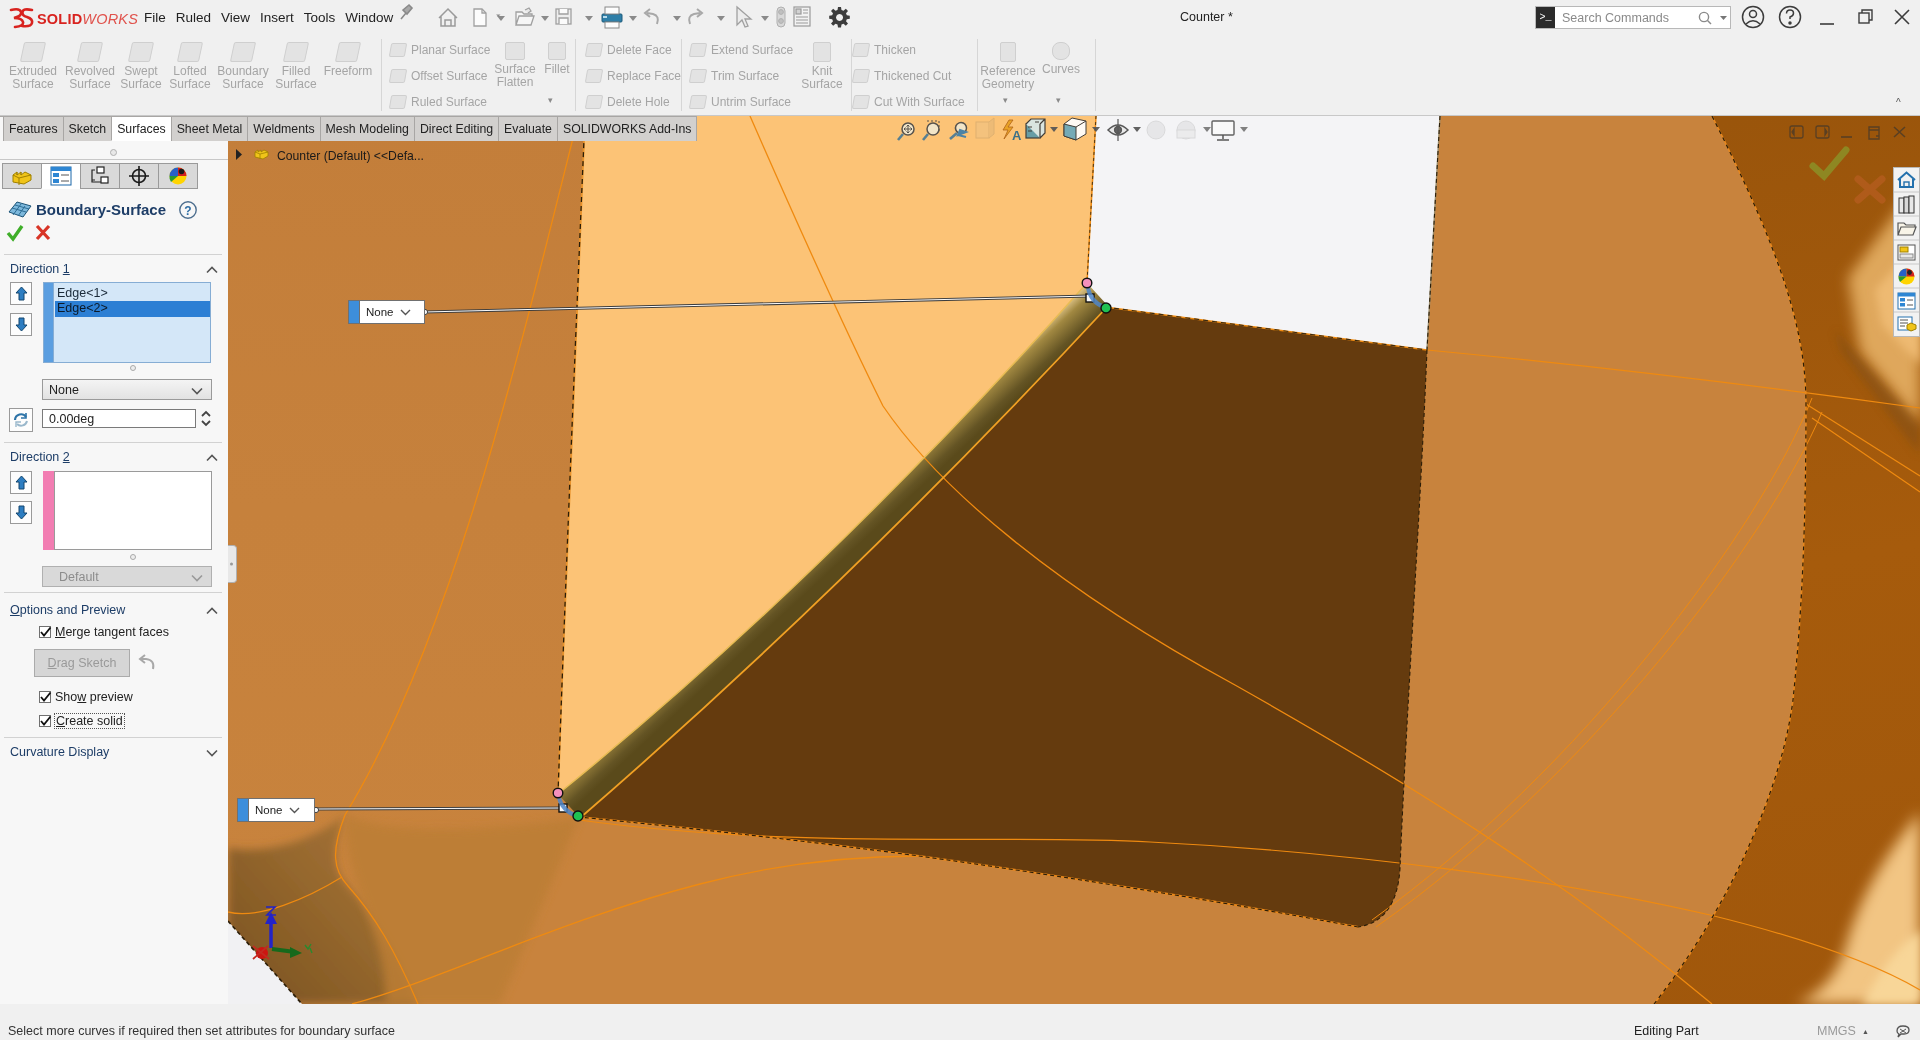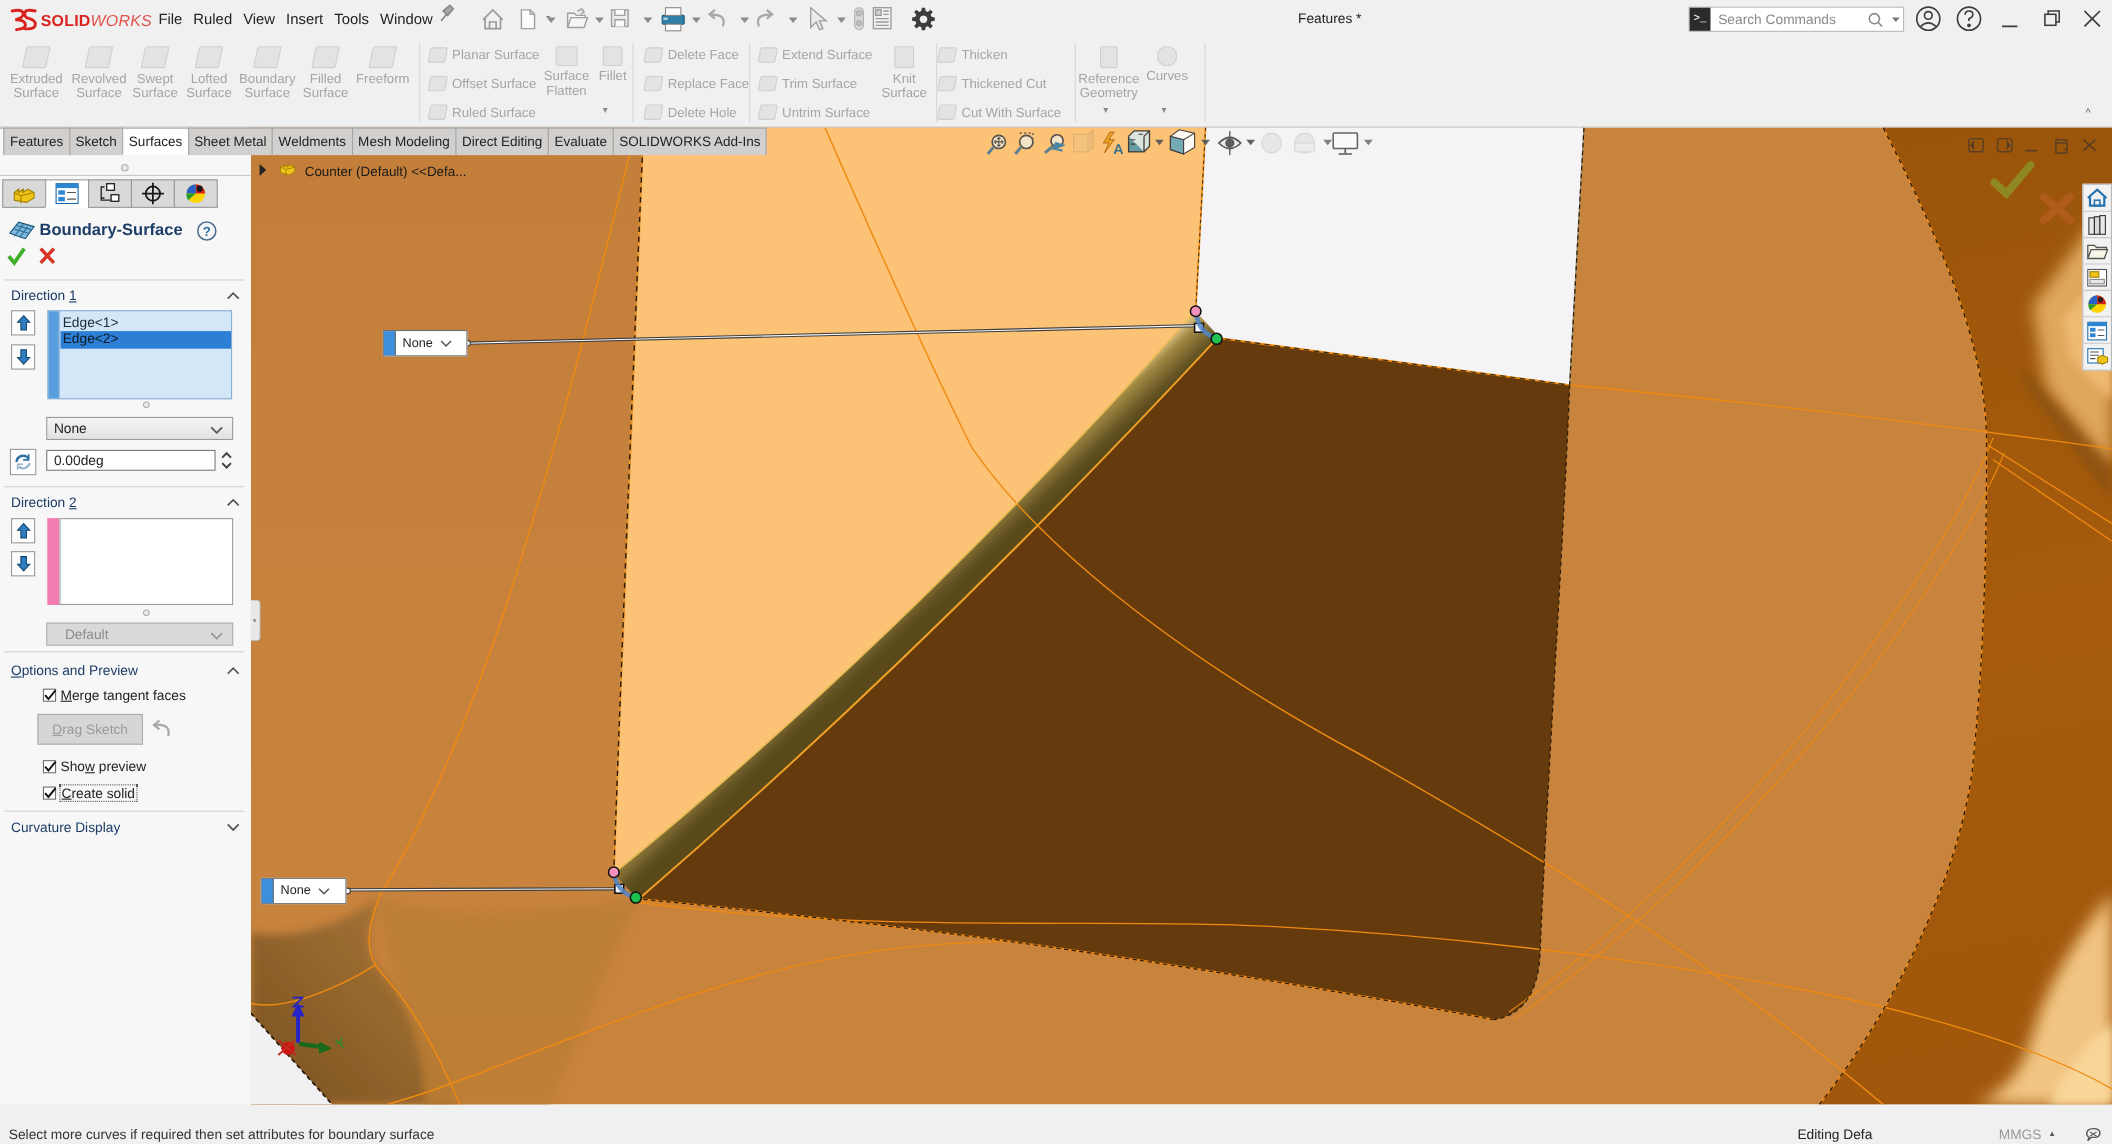--- a/index.html
+++ b/index.html
@@ -124,21 +124,21 @@
           <path d="M306 4 l4 5 4-5z"></path>
           <path d="M410 4 l4 5 4-5z"></path>
         </g>
       </svg>
 <div style="position:absolute;left:475px;top:13;width:0"></div>
 <svg width="300" height="16" style="position:absolute;left:490px;top:10">
         <g fill="#8a8a8a">
           <path d="M6 4 l4 4 -4 4 z" transform="translate(0,-2) rotate(90 8 8) scale(.55) translate(6,6)"></path>
         </g>
       </svg>
-<div id="title">Features *</div>
+<div id="title">Counter *</div>
 <div id="searchbox">
         <div class="term">&gt;_</div>
         <div class="stext">Search Commands</div>
 <svg width="34" height="16" viewBox="0 0 34 16">
           <circle cx="8" cy="7" r="4.6" fill="none" stroke="#8a8a8a" stroke-width="1.4"></circle>
           <path d="M11.5 10.5 L15 14" stroke="#8a8a8a" stroke-width="1.4"></path>
           <path d="M24 6 l3.5 4 3.5-4z" fill="#777"></path>
         </svg>
       </div>
 <svg width="200" height="35" viewBox="0 0 200 35" style="position:absolute;left:1738px;top:0">
@@ -534,21 +534,21 @@
 <hr class="psep" style="top:620px">
 <div class="sect" style="top:628px">
         <div class="shead" style="position:absolute;left:10px">Curvature Display</div>
         <div class="chev" style="top:-2px"><svg width="12" height="8">
             <path d="M1 1.5 L6 6.5 L11 1.5" fill="none" stroke="#555" stroke-width="1.6"></path>
           </svg></div>
       </div>
 </div>
 <div id="statusbar">
       <div style="padding-left:8px;padding-top:2px">Select more curves if required then set attributes for boundary surface</div>
-      <div style="position:absolute;left:1634px;top:2px;font-size:12.5px;color:#222">Editing Defa</div>
+      <div style="position:absolute;left:1634px;top:2px;font-size:12.5px;color:#222">Editing Part</div>
 <div style="position:absolute;left:1817px;top:2px;font-size:12.5px;color:#9a9a9a">MMGS</div>
 <div style="position:absolute;left:1862px;top:6px;font-size:7px;color:#555">▲</div>
 <svg style="position:absolute;left:1895px;top:1px" width="17" height="16" viewBox="0 0 17 16">
         <path d="M2 8 Q2 3 8 3 Q14 3 14 7 Q14 11 9 11 L6 11 L3 14 L4 11 Q2 10 2 8Z" fill="none" stroke="#555" stroke-width="1.3"></path>
         <path d="M5 6 l6 4 M5 10 l6-4" stroke="#555"></path>
       </svg>
     </div>
 <div class="callout" style="left:348px;top:300px;width:77px">
       <div class="blue"></div>
       <div class="ctext">None</div>

